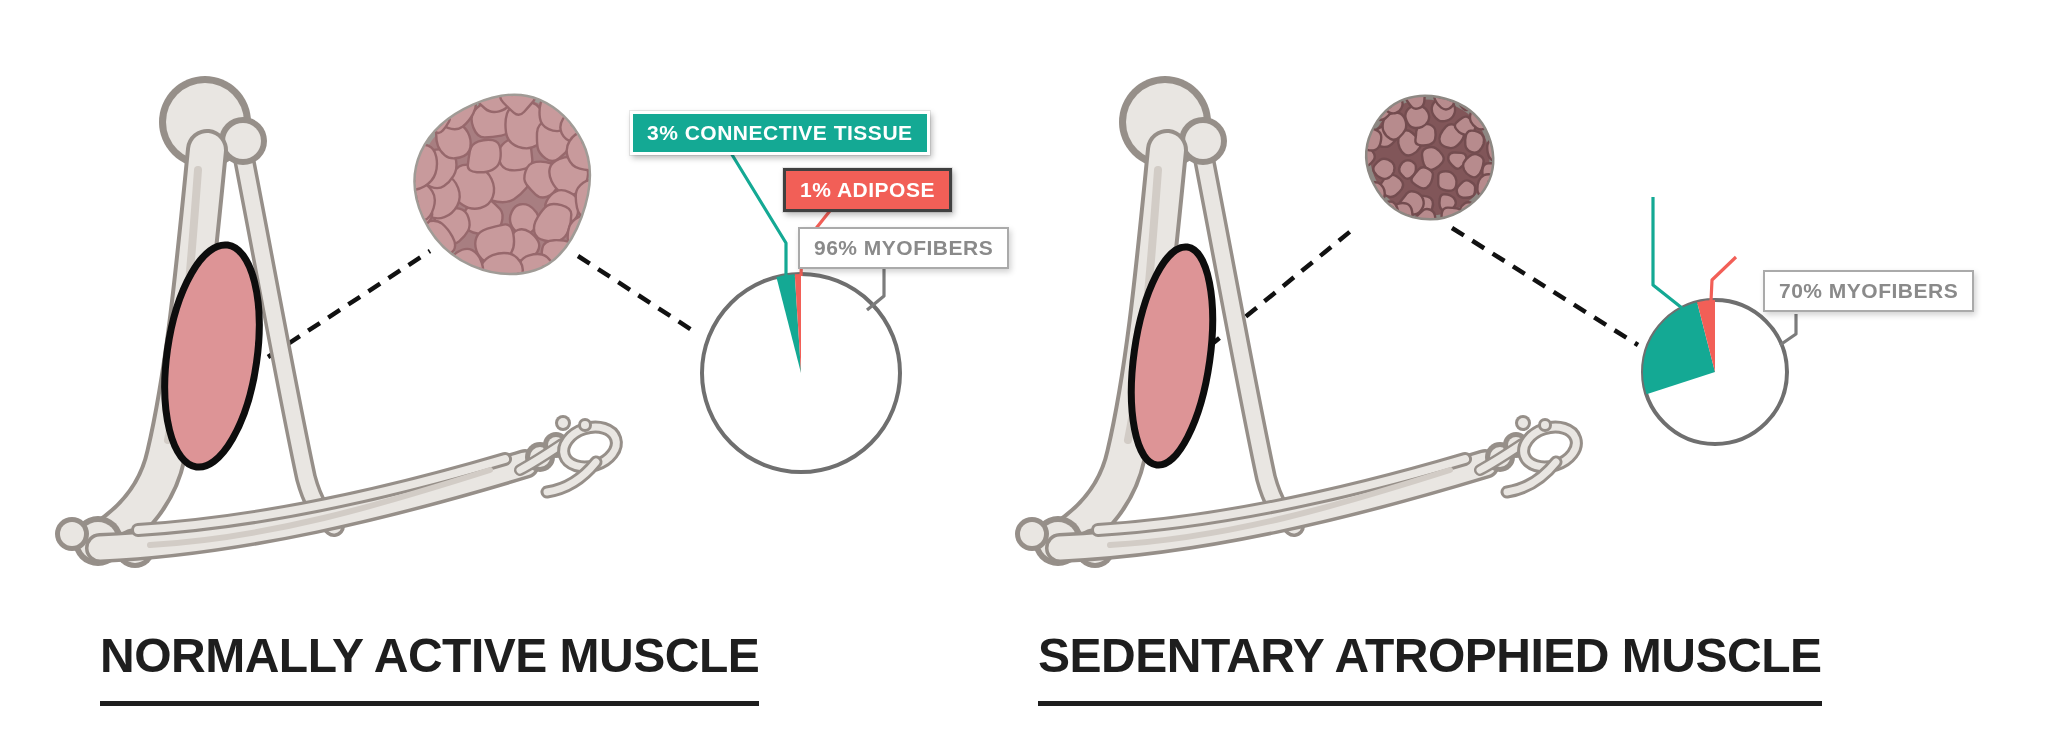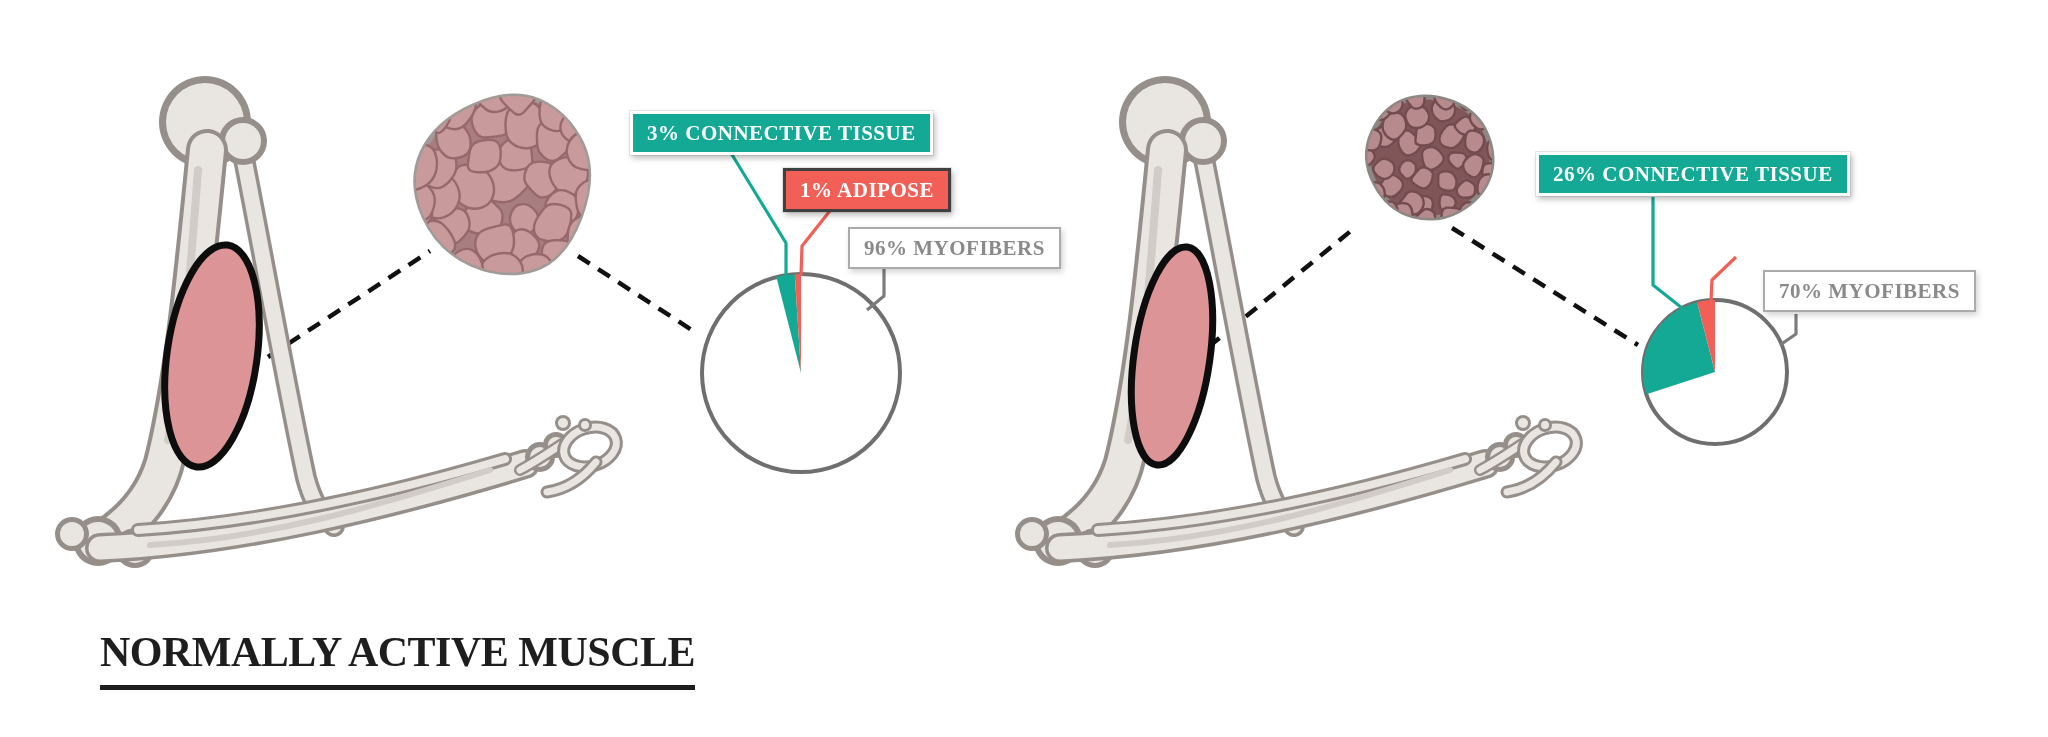--- a/index.html
+++ b/index.html
@@ -1,41 +1,41 @@
 <!DOCTYPE html>
 <html style="--teal: #14a994; --red: #f25f57; --graytext: #8a8a8a; --title: #1e1e1e;"><head>
 <meta charset="utf-8">
 <style>
   html,body{margin:0;padding:0;background:#ffffff;}
   .stage{
     position:relative;width:2048px;height:728px;overflow:hidden;background:#ffffff;
-    font-family:Liberation Serif, serif;
+    font-family:Liberation Sans, sans-serif;
   }
   .stage svg.scene{position:absolute;left:0;top:0;}
   .callout{
     position:absolute;height:38px;line-height:38px;padding:0 14px;
     font-size:21px;font-weight:bold;letter-spacing:.5px;white-space:nowrap;
     text-align:center;
   }
   .callout.teal{
     background:var(--teal,#14a994);color:#fff;border:3px solid #fff;
     box-shadow:0 0 0 1px rgba(0,0,0,.08), 2px 3px 6px rgba(0,0,0,.28);
   }
   .callout.red{
     background:var(--red,#f25f57);color:#fff;border:3px solid #404040;
     box-shadow:0 0 0 1px rgba(0,0,0,.08), 2px 3px 6px rgba(0,0,0,.28);
   }
   .callout.plain{
     background:#fff;color:var(--graytext,#8a8a8a);border:2px solid #aaa;
     box-shadow:2px 3px 6px rgba(0,0,0,.18);
   }
   .panel-title{
-    position:absolute;font-size:42px;font-weight:bold;letter-spacing:-0.5px;
+    position:absolute;font-size:48px;font-weight:bold;letter-spacing:-0.5px;
     color:var(--title,#1e1e1e);white-space:nowrap;
-    border-bottom:5px solid var(--title,#1e1e1e);padding-bottom:9px;
+    border-bottom:5px solid var(--title,#1e1e1e);padding-bottom:18px;
   }
 </style>
 </head>
 <body>
 
 <div class="stage">
 
   <svg class="scene" id="scene" width="2048" height="737" viewBox="0 0 2048 737">
       <polyline points="268,357 430,251" fill="none" stroke="#111111" stroke-width="4.5" stroke-linejoin="round" stroke-dasharray="14 10"></polyline>
       <polyline points="578,256 698,334" fill="none" stroke="#111111" stroke-width="4.5" stroke-linejoin="round" stroke-dasharray="14 10"></polyline>
@@ -218,19 +218,19 @@
         <path d="M1715,372 L1646.52,394.25 A72,72 0 0 1 1697.09,302.26 Z" fill="#14a994"></path>
         <path d="M1715,372 L1697.09,302.26 A72,72 0 0 1 1715.00,300.00 Z" fill="#f25f57"></path>
       </g>
       <polyline points="1653,197 1653,285 1682,308" fill="none" stroke="#14a994" stroke-width="3.2" stroke-linejoin="round"></polyline>
       <polyline points="1736,257 1712,280 1711,301" fill="none" stroke="#f25f57" stroke-width="3.2" stroke-linejoin="round"></polyline>
       <polyline points="1796,314 1796,334 1780,345" fill="none" stroke="#7c7c7c" stroke-width="3.2" stroke-linejoin="round"></polyline>
     </svg>
 
   <div class="callout teal" style="left:630px;top:111px">3% CONNECTIVE TISSUE</div>
   <div class="callout red" style="left:783px;top:168px">1% ADIPOSE</div>
-  <div class="callout plain" style="left:848px;top:227px">96% MYOFIBERS</div>
-
-  <div class="callout teal" style="left:1536px;top:152px">26% CONNECTIVE TISSUE</div>
+  <div class="callout plain" style="left:798px;top:227px">96% MYOFIBERS</div>
+
   <div class="callout plain" style="left:1763px;top:270px">70% MYOFIBERS</div>
 
   <div class="panel-title" style="left:100px;top:628px">NORMALLY ACTIVE MUSCLE</div>
+  <div class="panel-title" style="left:1038px;top:628px">SEDENTARY ATROPHIED MUSCLE</div>
 </div>
 
 </body></html>

